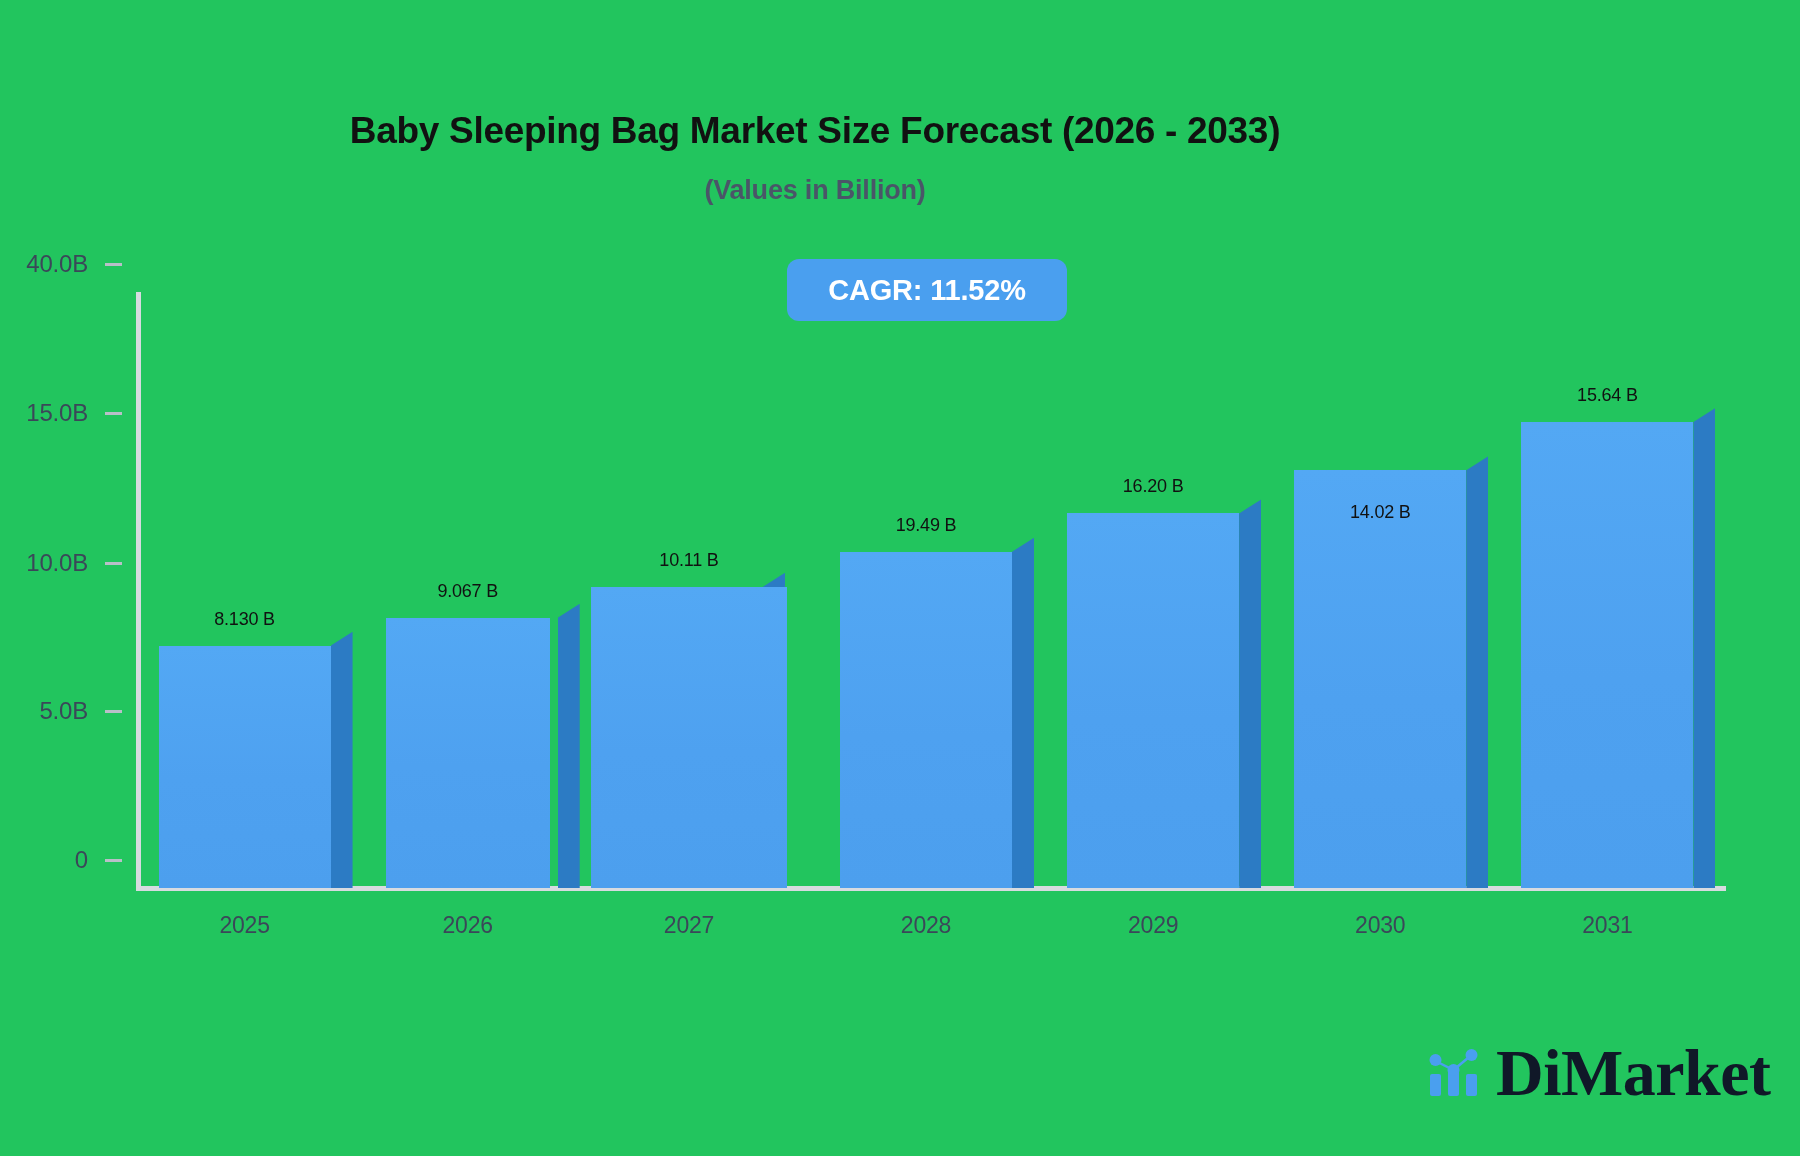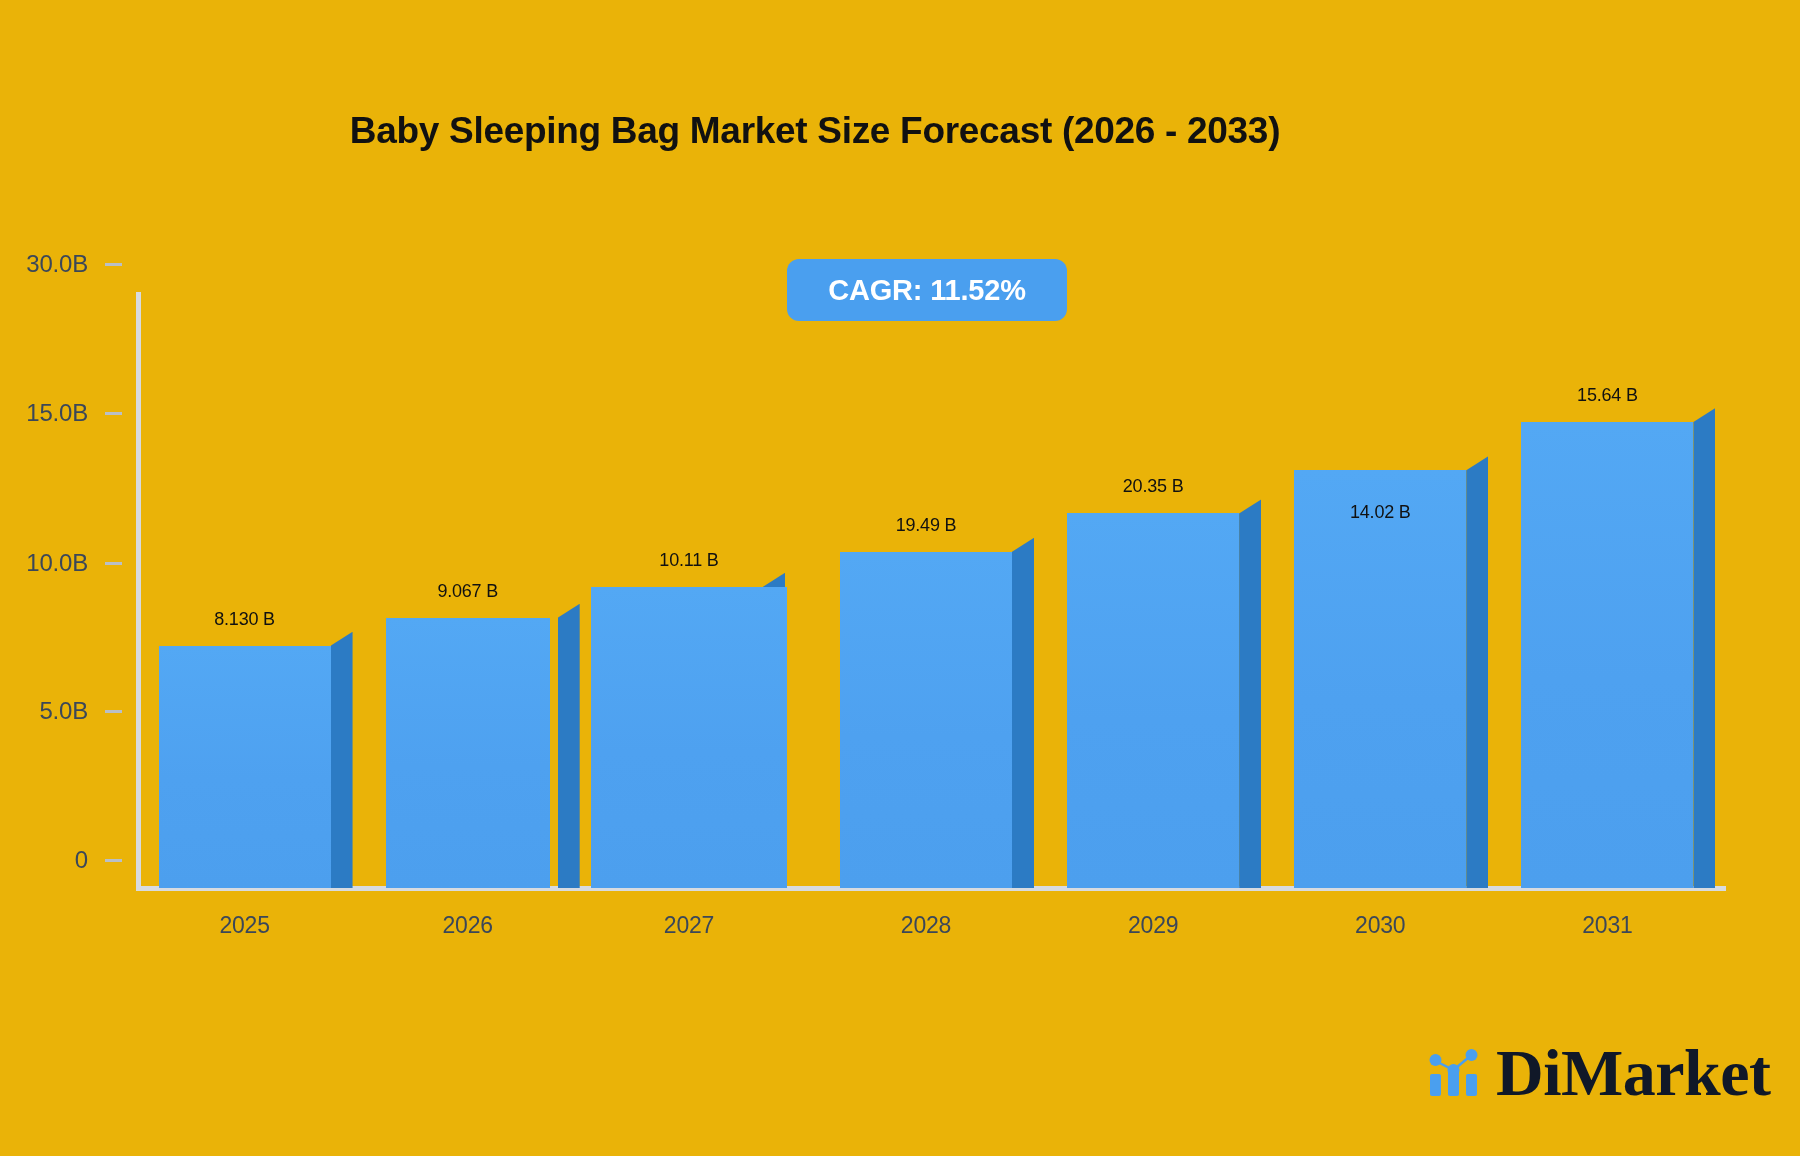--- a/index.html
+++ b/index.html
@@ -11,21 +11,21 @@
     width: 1800px;
     height: 1156px;
     font-family: "Liberation Sans", sans-serif;
     overflow: hidden;
     position: relative;
   }
 
   #chart-root {
     position: absolute;
     inset: 0;
-    background: #eab308;
+    background: #22c55e;
   }
 
   
   .title {
     position: absolute;
     top: 110px;
     left: 0;
     width: 1630px;
     text-align: center;
     font-size: 37px;
@@ -176,30 +176,31 @@
     letter-spacing: -0.5px;
     line-height: 1;
   }
 </style>
 </head>
 <body>
 
 <div id="chart-root">
 
   <div class="title">Baby Sleeping Bag Market Size Forecast (2026 - 2033)</div>
+  <div class="subtitle">(Values in Billion)</div>
 
   <div class="cagr-badge">CAGR: 11.52%</div>
 
   <div class="axis-y"></div>
   <div class="axis-x"></div>
 
   <div class="plot">
     <div id="yticks">
         <div class="ytick" style="bottom: 596px; right: 100%;">
-          <span class="ytick-label">30.0B</span>
+          <span class="ytick-label">40.0B</span>
           <span class="ytick-mark"></span>
         </div>
         <div class="ytick" style="bottom: 447px; right: 100%;">
           <span class="ytick-label">15.0B</span>
           <span class="ytick-mark"></span>
         </div>
         <div class="ytick" style="bottom: 297px; right: 100%;">
           <span class="ytick-label">10.0B</span>
           <span class="ytick-mark"></span>
         </div>
@@ -233,21 +234,21 @@
         </div>
         <div class="bar-group" style="left: 704px; width: 172px; height: 336.144px;">
           <div class="bar-side" style="left: 172px; height: 350.144px;"></div>
           <div class="bar-face" style="height: 336.144px;"></div>
           <div class="bar-label">19.49 B</div>
           <div class="xtick-label">2028</div>
         </div>
         <div class="bar-group" style="left: 931.143px; width: 172px; height: 374.586px;">
           <div class="bar-side" style="left: 172px; height: 388.586px;"></div>
           <div class="bar-face" style="height: 374.586px;"></div>
-          <div class="bar-label">20.35 B</div>
+          <div class="bar-label">16.20 B</div>
           <div class="xtick-label">2029</div>
         </div>
         <div class="bar-group" style="left: 1158.29px; width: 172px; height: 349px;">
           <div class="bar-side" style="left: 172px; height: 431.796px;"></div>
           <div class="bar-face" style="height: 417.796px;"></div>
           <div class="bar-label">14.02 B</div>
           <div class="xtick-label">2030</div>
         </div>
         <div class="bar-group" style="left: 1385.43px; width: 172px; height: 466.072px;">
           <div class="bar-side" style="left: 172px; height: 480.072px;"></div>

